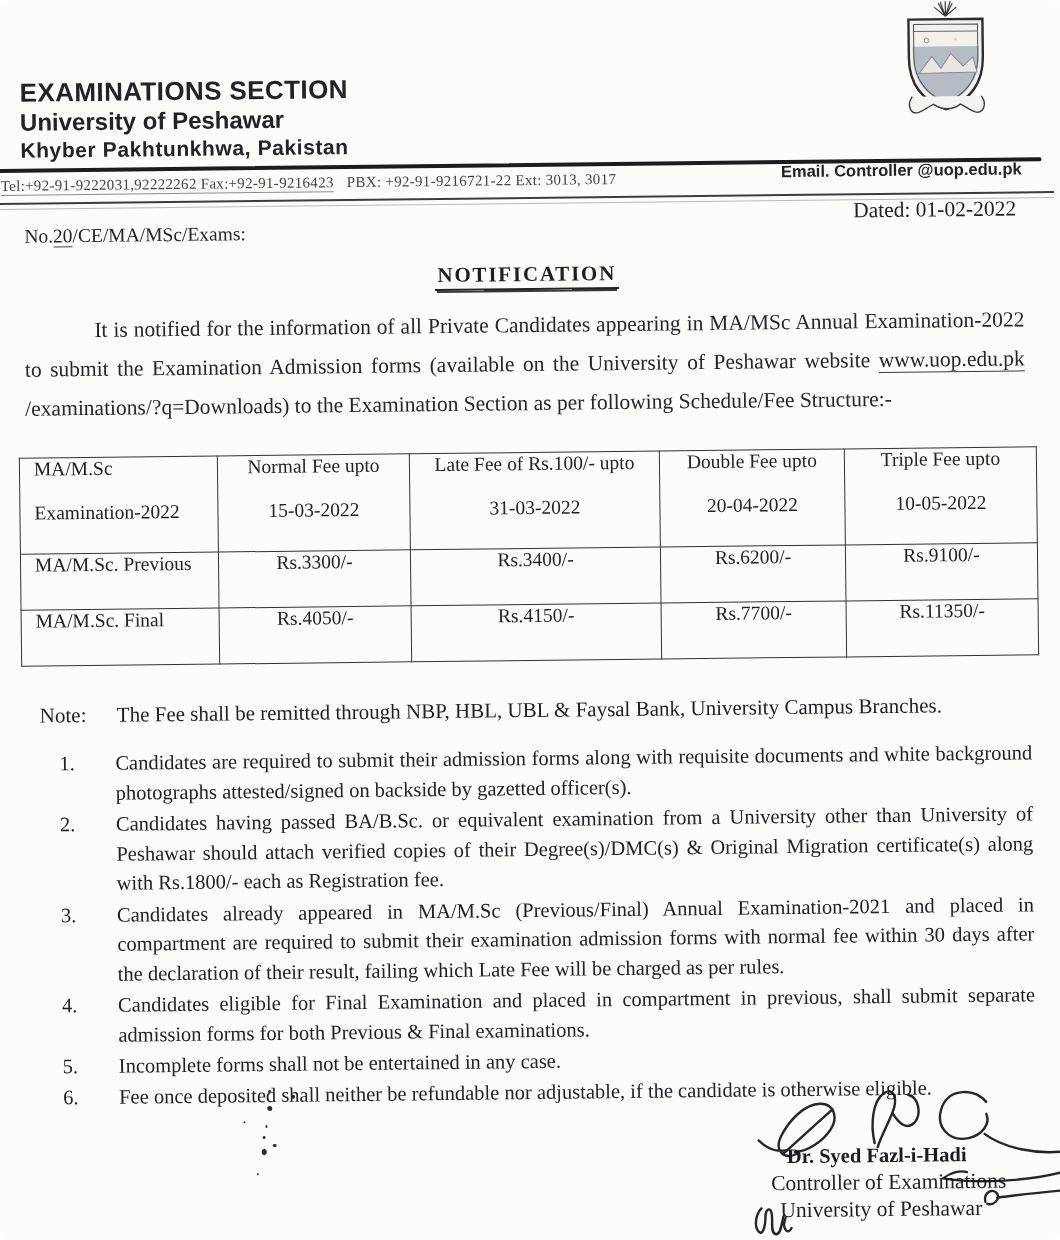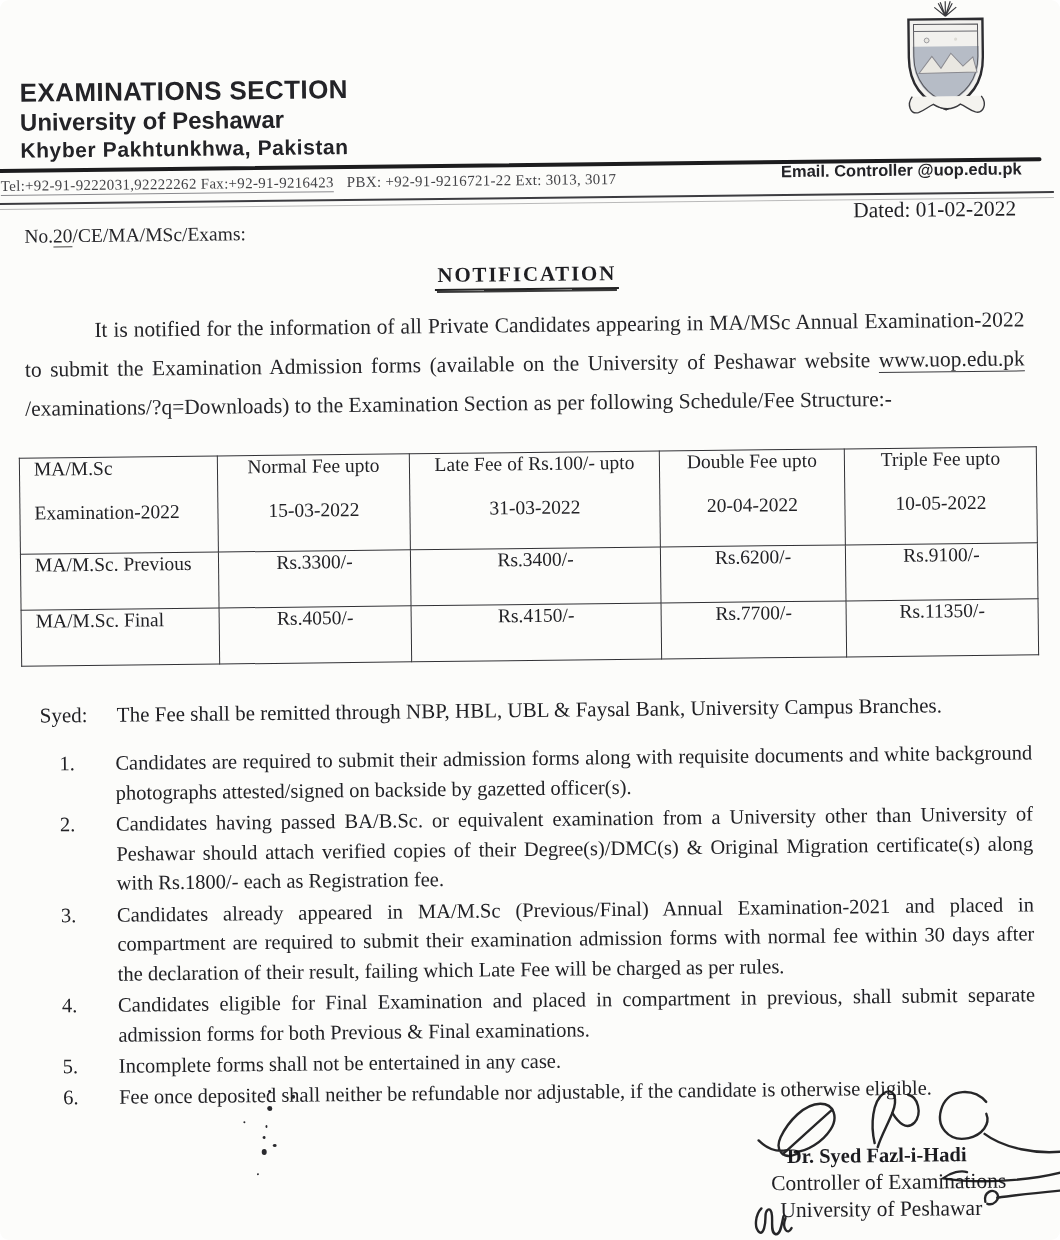--- a/index.html
+++ b/index.html
@@ -134,21 +134,21 @@
           <td class="c-left">MA/M.Sc. Final</td>
           <td class="c-mid">Rs.4050/-</td>
           <td class="c-mid">Rs.4150/-</td>
           <td class="c-mid">Rs.7700/-</td>
           <td class="c-mid">Rs.11350/-</td>
         </tr>
       </tbody>
     </table>
 
     <div class="note">
-      <span class="note-label">Syed:</span>
+      <span class="note-label">Note:</span>
       <span>The Fee shall be remitted through NBP, HBL, UBL &amp; Faysal Bank, University Campus Branches.</span>
     </div>
 
     <div class="list">
       <div class="item" style="margin-bottom:2px">
         <span class="item-num">1.</span>
         <span class="item-text">Candidates are required to submit their admission forms along with requisite documents and white background photographs attested/signed on backside by gazetted officer(s).</span>
       </div>
       <div class="item" style="margin-bottom:2px">
         <span class="item-num">2.</span>

